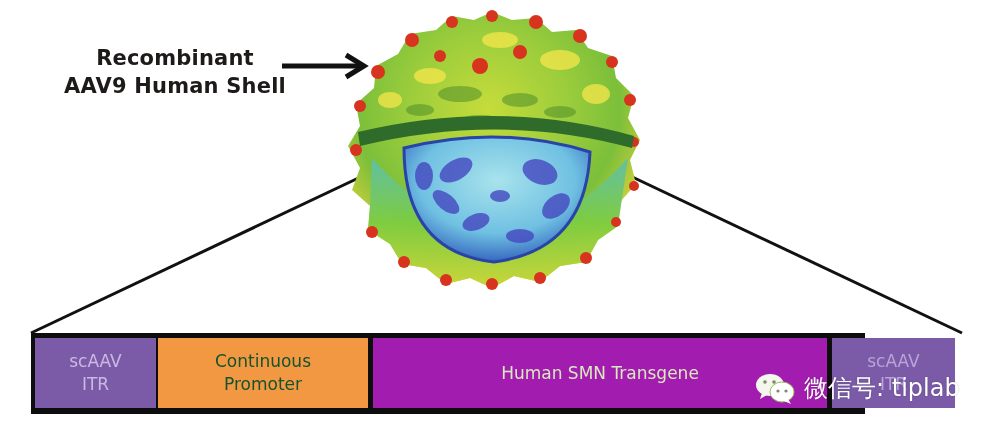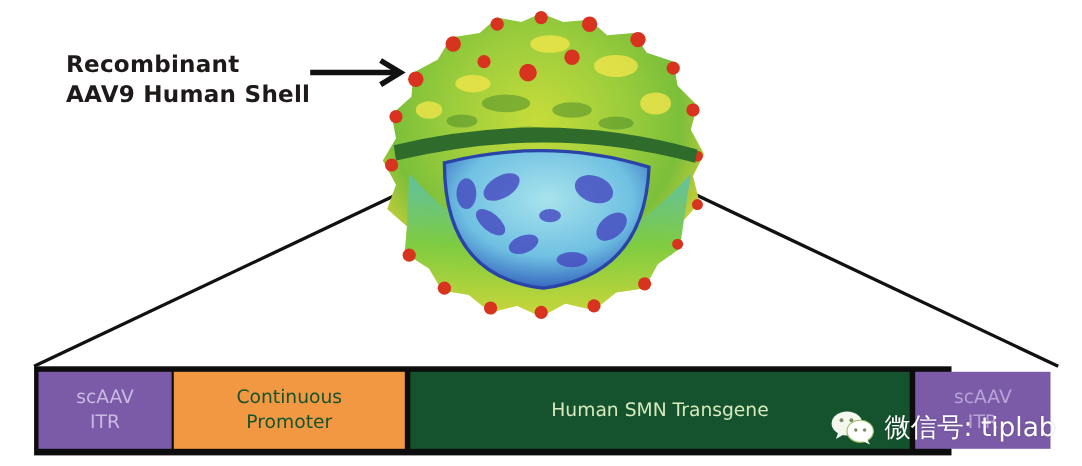--- a/index.html
+++ b/index.html
@@ -1,23 +1,23 @@
 <!DOCTYPE html>
 <html><head>
 <meta charset="utf-8">
 <style>
   html, body { margin: 0; padding: 0; background: #ffffff; }
   body { width: 984px; height: 424px; position: relative; overflow: hidden; font-family: "DejaVu Sans", sans-serif; }
   #stage { position: absolute; left: 0; top: 0; width: 984px; height: 424px; }
-  .label-block { position: absolute; left: 60px; top: 44px; width: 230px; text-align: left; font-family: "DejaVu Sans", sans-serif; font-weight: bold; font-size: 21px; line-height: 28px; color: #1e1a1a; letter-spacing: 0.2px; }
+  .label-block { position: absolute; left: 60px; top: 44px; width: 230px; text-align: center; font-family: "DejaVu Sans", sans-serif; font-weight: bold; font-size: 21px; line-height: 28px; color: #1e1a1a; letter-spacing: 0.2px; }
   .bar { position: absolute; left: 31px; top: 333px; width: 834px; height: 81px; background: #0d0d0d; }
   .seg { position: absolute; top: 5px; height: 70px; display: flex; align-items: center; justify-content: center; text-align: center; font-family: "DejaVu Sans", sans-serif; font-size: 17px; line-height: 23px; }
   .seg-itr-left { left: 4px; width: 121px; background: #7b5ba8; color: #c9b9e3; }
   .seg-promoter { left: 127px; width: 210px; background: #f39842; color: #14532d; }
-  .seg-transgene { left: 342px; width: 454px; background: #14532d; color: #d8e9bd; }
+  .seg-transgene { left: 342px; width: 454px; background: #a21caf; color: #d8e9bd; }
   .seg-itr-right { left: 801px; width: 123px; background: #7b5ba8; color: #b8a4d8; }
   .seg span { display: block; }
   .watermark { position: absolute; left: 754px; top: 370px; height: 36px; display: flex; align-items: center; gap: 8px; color: #ffffff; font-family: "DejaVu Sans", sans-serif; font-size: 24px; text-shadow: 0 0 2px rgba(0,0,0,0.25); }
   .wm-icon { width: 42px; height: 34px; position: relative; }
 </style>
 </head>
 <body>
 
 <div id="stage">
 

